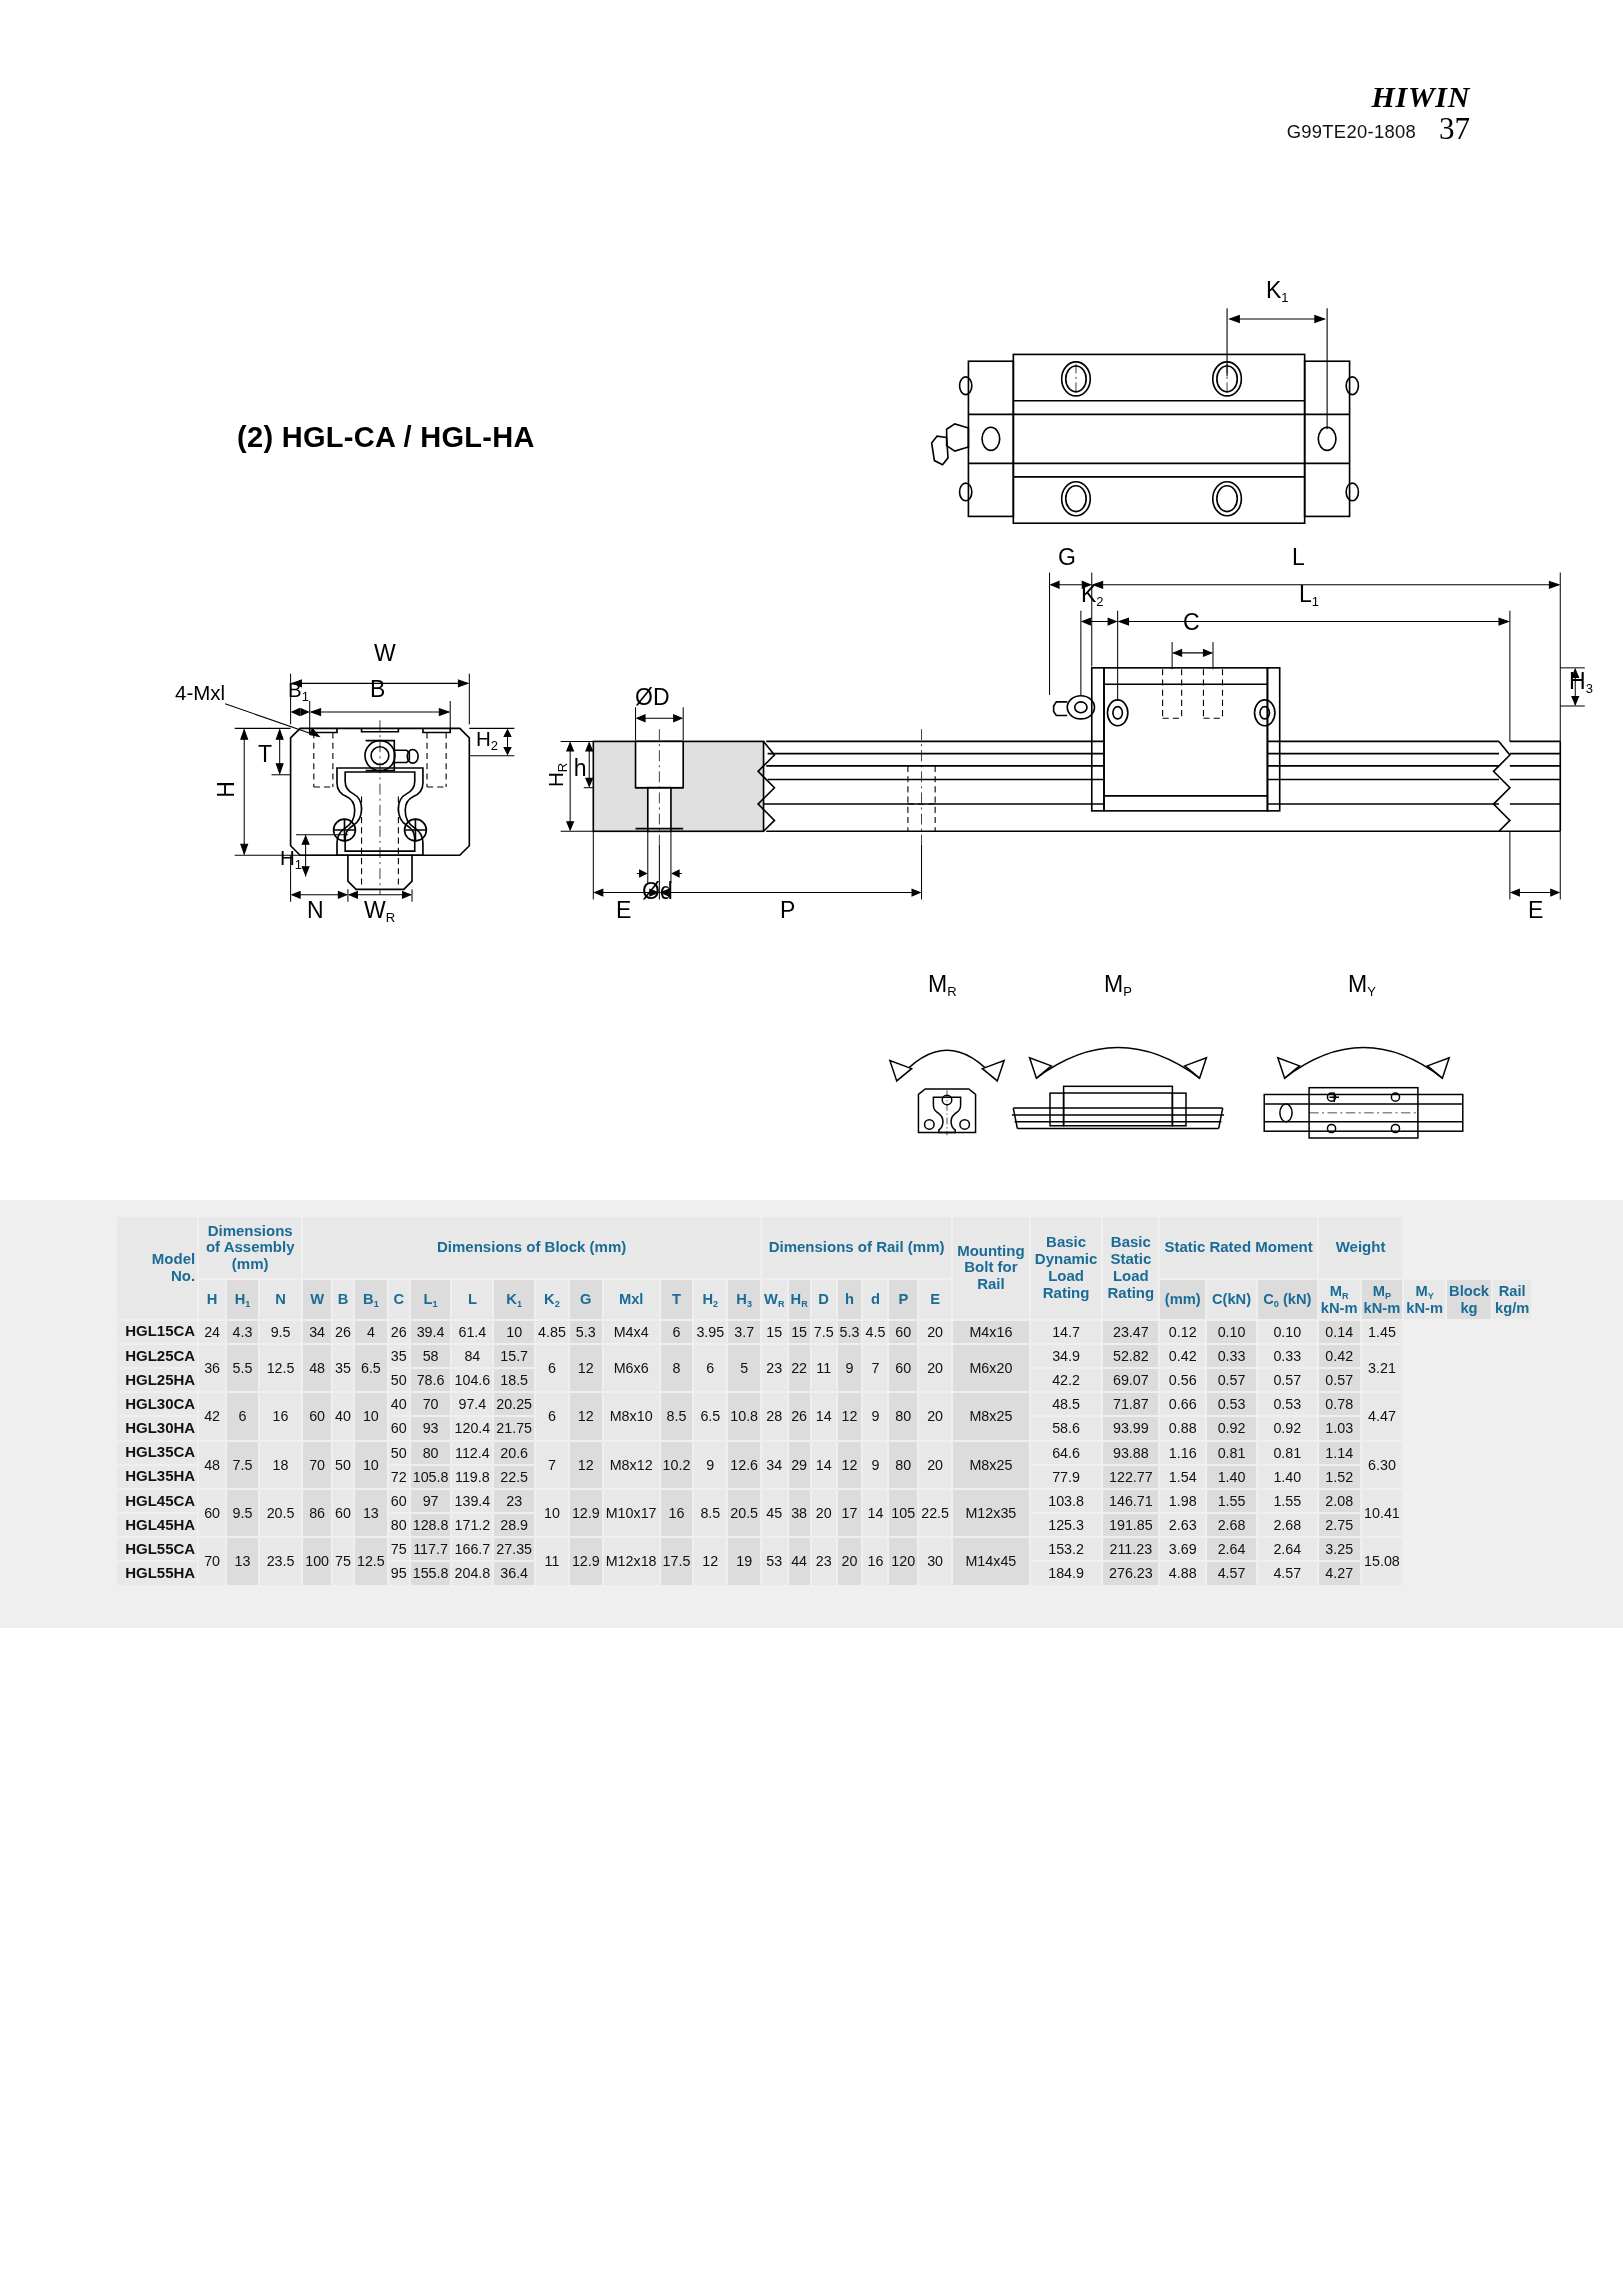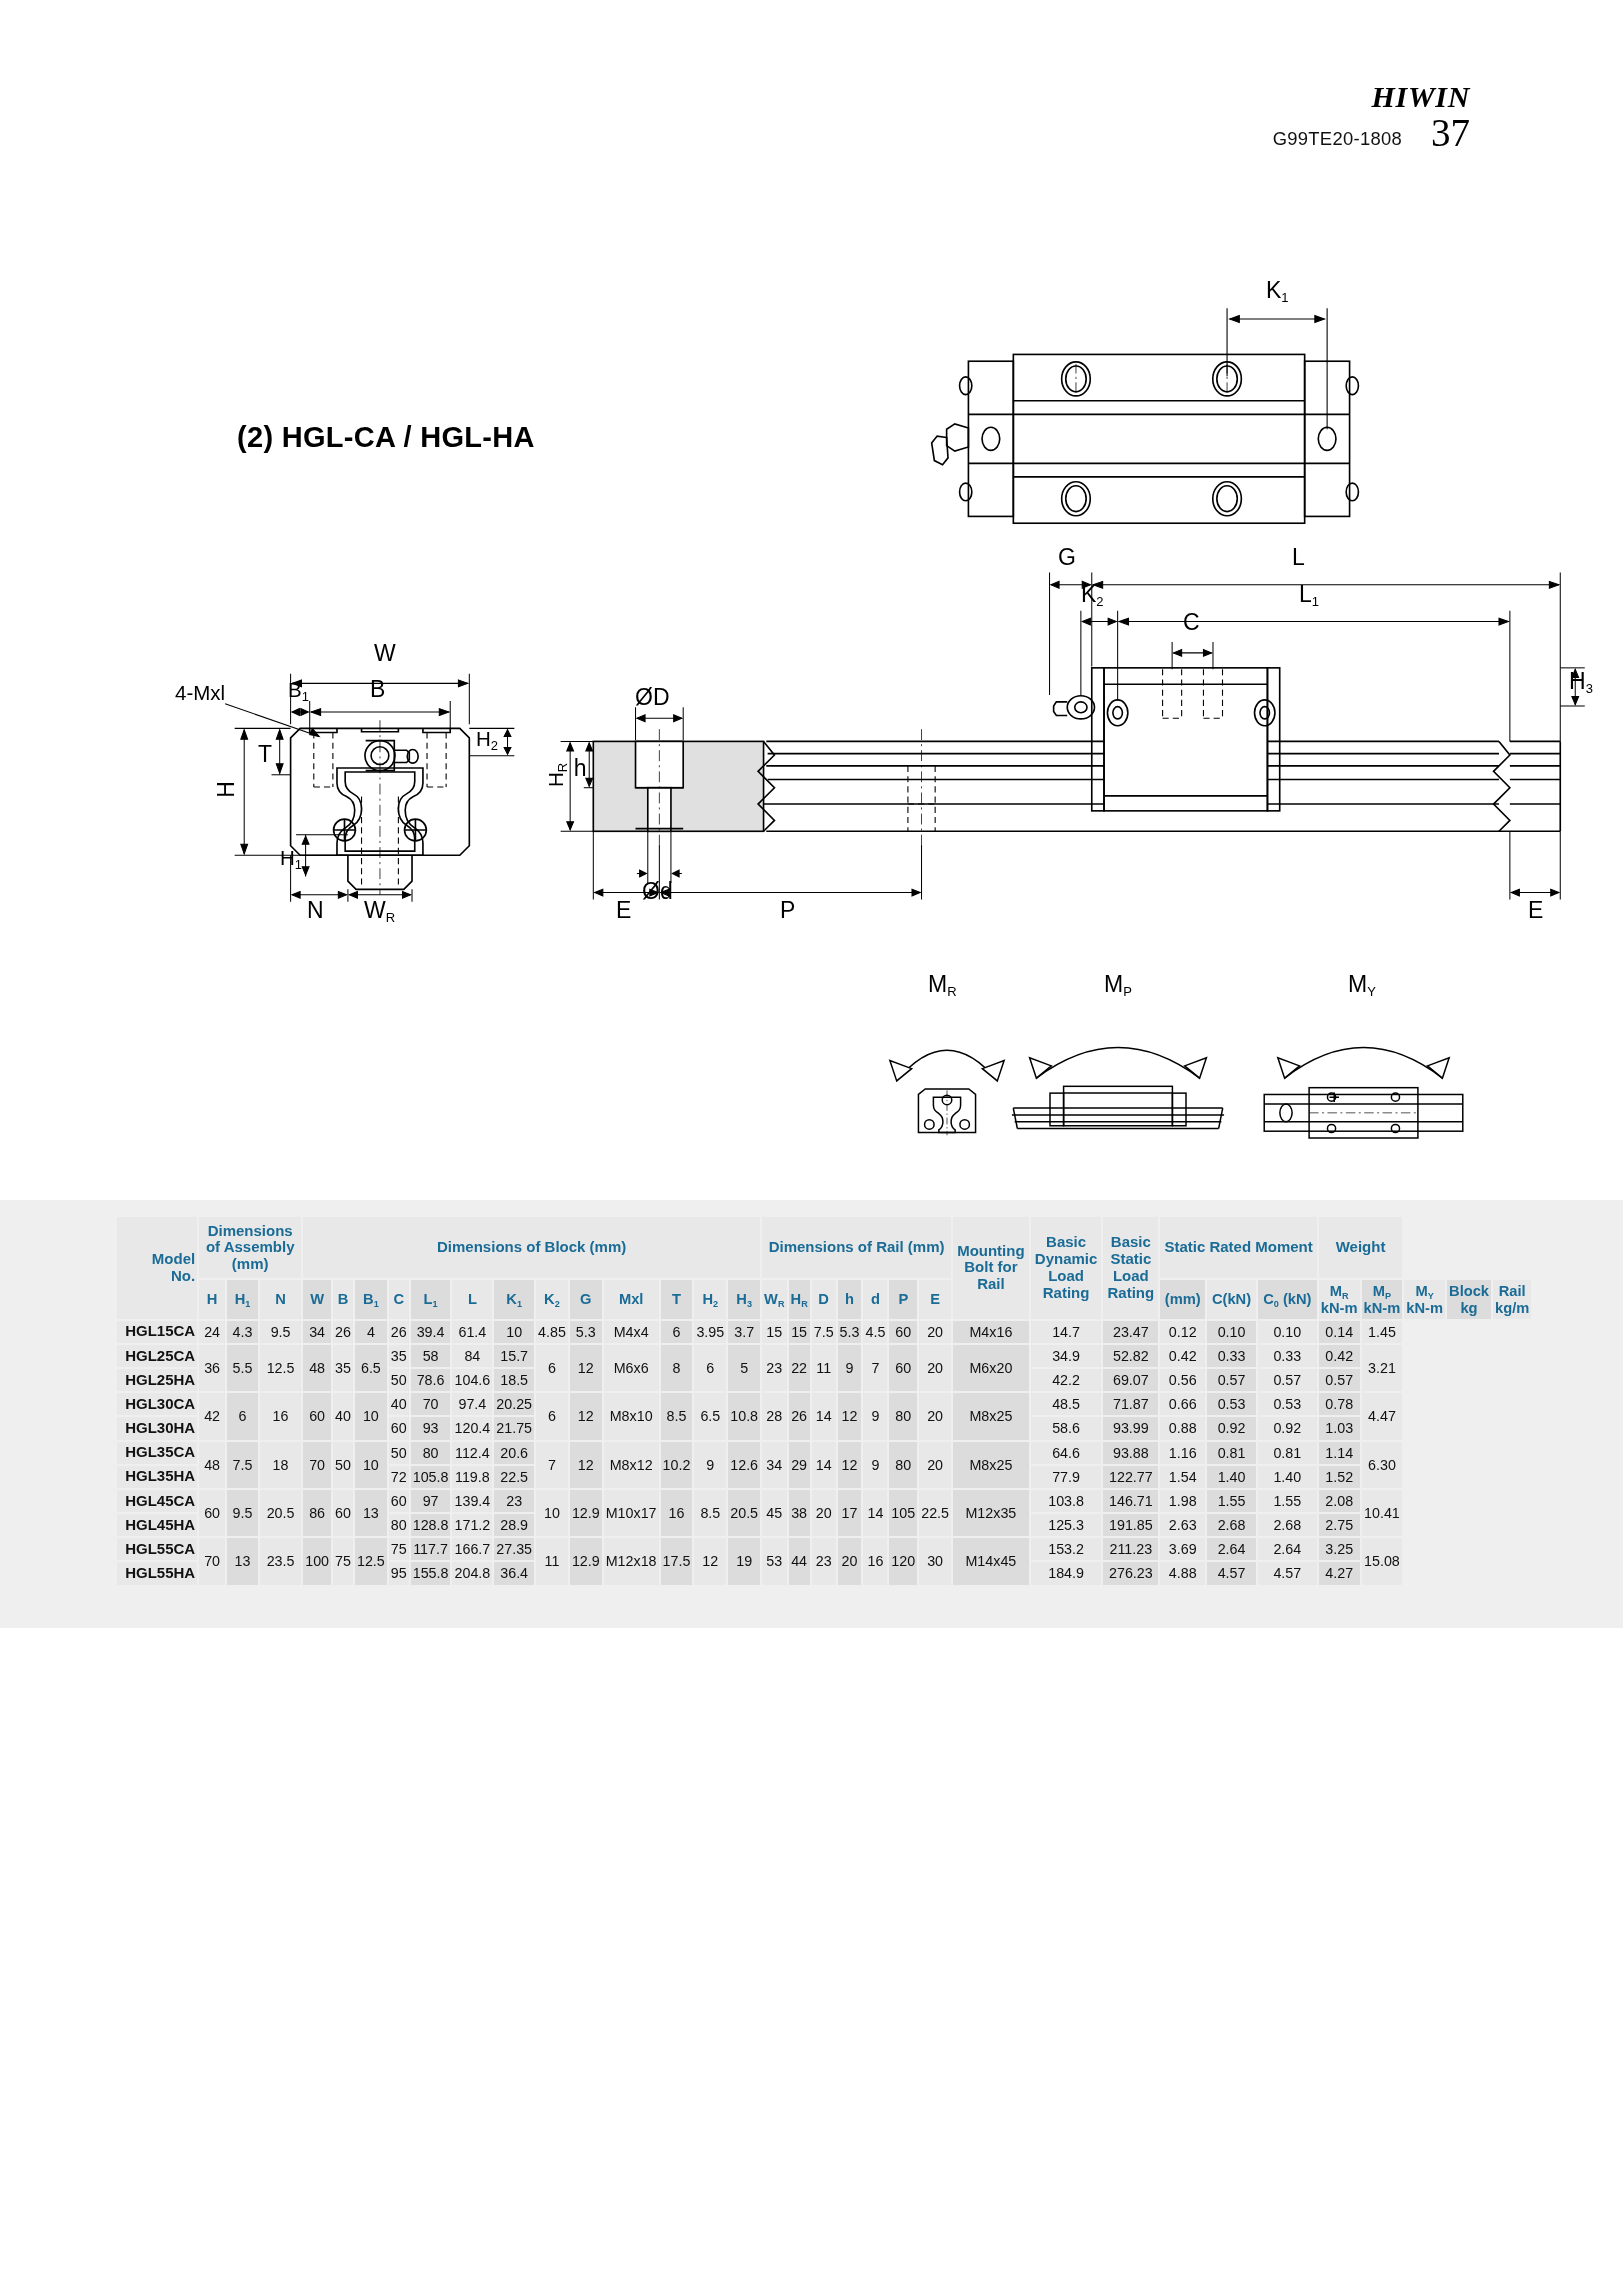--- a/index.html
+++ b/index.html
@@ -8,23 +8,23 @@
     width:1623px; height:2295px;
     background:#ffffff;
     font-family:"Liberation Sans", sans-serif;
     position:relative;
     overflow:hidden;
   }
   
   #header { position:absolute; top:82px; right:153px; text-align:right; }
   #brand { font-family:"Liberation Serif", serif; font-style:italic; font-weight:bold;
            font-size:30px; letter-spacing:0.7px; color:#000; line-height:1; }
-  #doccode-row { display:flex; align-items:flex-end; justify-content:space-between; gap:29px; margin-top:2.7px; }
+  #doccode-row { display:flex; align-items:flex-end; justify-content:space-between; gap:23px; margin-top:2.7px; }
   #doccode { font-size:18.4px; color:#111; letter-spacing:0.3px; }
-  #pageno { font-family:"Liberation Serif", serif; font-size:39px; color:#000; line-height:.9; }
+  #pageno { font-family:"Liberation Serif", serif; font-size:31px; color:#000; line-height:.9; }
 
   
   #section-title { position:absolute; left:237px; top:421px; font-size:29px; font-weight:bold;
                    color:#000; letter-spacing:0.3px; white-space:nowrap; }
 
   
   #drawings { position:absolute; left:0; top:300px; width:1623px; height:893px; }
   .dwg { position:absolute; }
   .lbl { position:absolute; font-size:20.5px; color:#000; white-space:nowrap; font-weight:500;}
   .lbl sub { font-size:13px; }

